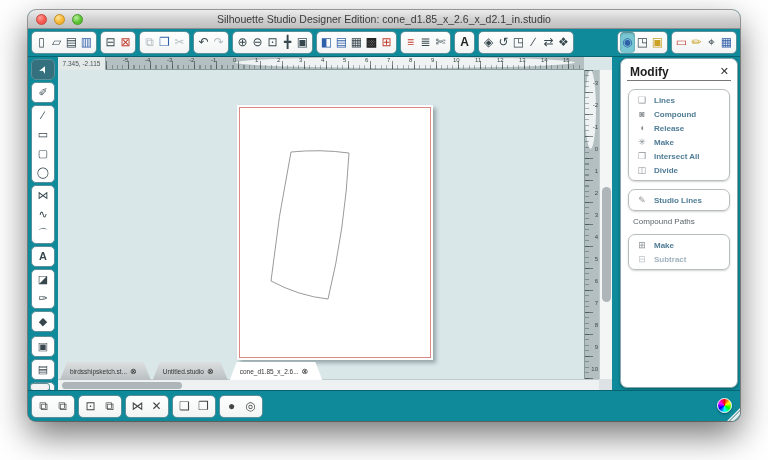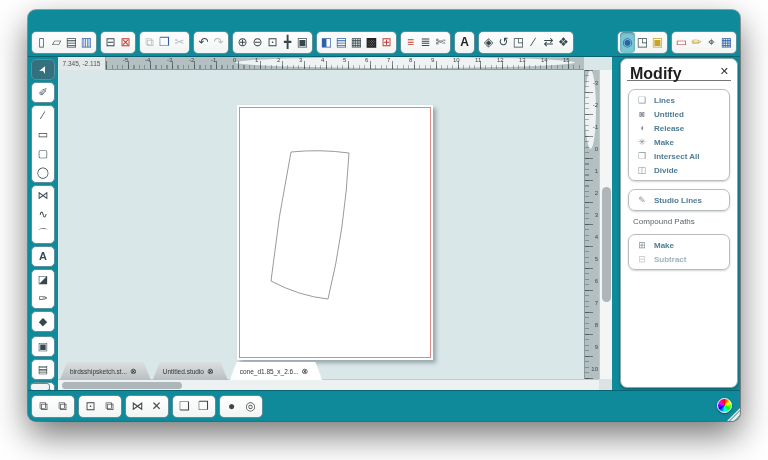--- a/index.html
+++ b/index.html
@@ -90,21 +90,21 @@
   .tab.active { background:#fff; }
   .tab .close { font-size:8px; color:#222; }
 
   .tray-handle { position:absolute; left:2px; top:373px; width:20px; height:8px; background:#f2f4f4;
     border:1px solid #5c8f99; border-radius:3px; }
 
   
   .panel { position:absolute; left:592px; top:48px; width:118px; height:330px; background:#fff;
     border:1px solid #89a7ad; border-radius:7px; box-shadow:0 1px 3px rgba(0,0,0,.35); font-size:8px; }
   .panel-header { position:relative; height:22px; border-bottom:1px solid #777; margin:0 6px; }
-  .panel-title { position:absolute; left:3px; top:6px; font-size:16px; font-weight:bold; color:#1d1d1d; }
+  .panel-title { position:absolute; left:3px; top:6px; font-size:12px; font-weight:bold; color:#1d1d1d; }
   .panel-close { position:absolute; right:2px; top:6px; font-size:11px; color:#333; }
   .pgroup { margin:8px 7px 0 7px; border:1px solid #b7bcbe; border-radius:7px; padding:3px 0;
     box-shadow:0 1px 2px rgba(0,0,0,.18); }
   .prow { display:flex; align-items:center; gap:6px; height:14px; padding:0 7px; }
   .prow .picon { width:12px; text-align:center; font-size:9px; color:#8a9094; }
   .prow .plabel { color:#4f7c95; font-size:8px; font-weight:bold; }
   .prow.dim .plabel { color:#9fb3bf; }
   .prow.dim .picon { color:#c0c6c9; }
   .plabel-outside { margin:6px 0 0 12px; color:#5a6569; font-size:8px; }
 
@@ -117,20 +117,28 @@
     background:conic-gradient(#f00,#ff0,#0f0,#0ff,#00f,#f0f,#f00); }
   .resizegrip { position:absolute; right:0; bottom:0; width:13px; height:13px;
     clip-path:polygon(100% 0,100% 100%,0 100%);
     background:repeating-linear-gradient(135deg,#e8eeee 0 2px,#8fb4ba 2px 4px); }
 </style>
 </head>
 <body>
 
 <div class="window">
 
+  <div class="titlebar">
+    <div class="lights">
+      <div class="light red"></div>
+      <div class="light yellow"></div>
+      <div class="light green"></div>
+    </div>
+    <div class="title-text">Silhouette Studio Designer Edition: cone_d1.85_x_2.6_x_d2.1_in.studio</div>
+  </div>
 
   <div class="toolbar-top">
     <div class="tgroup">
       <span class="tbi">▯</span>
       <span class="tbi">▱</span>
       <span class="tbi">▤</span>
       <span class="tbi c-blue">▥</span>
     </div>
     <div class="tgroup">
       <span class="tbi">⊟</span>
@@ -319,21 +327,21 @@
       <span class="panel-title">Modify</span>
       <span class="panel-close">✕</span>
     </div>
     <div class="pgroup">
       <div class="prow">
         <span class="picon">❑</span>
         <span class="plabel">Lines</span>
       </div>
       <div class="prow">
         <span class="picon">◙</span>
-        <span class="plabel">Untitled</span>
+        <span class="plabel">Compound</span>
       </div>
       <div class="prow">
         <span class="picon">◖</span>
         <span class="plabel">Release</span>
       </div>
       <div class="prow">
         <span class="picon">✳</span>
         <span class="plabel">Make</span>
       </div>
       <div class="prow">

